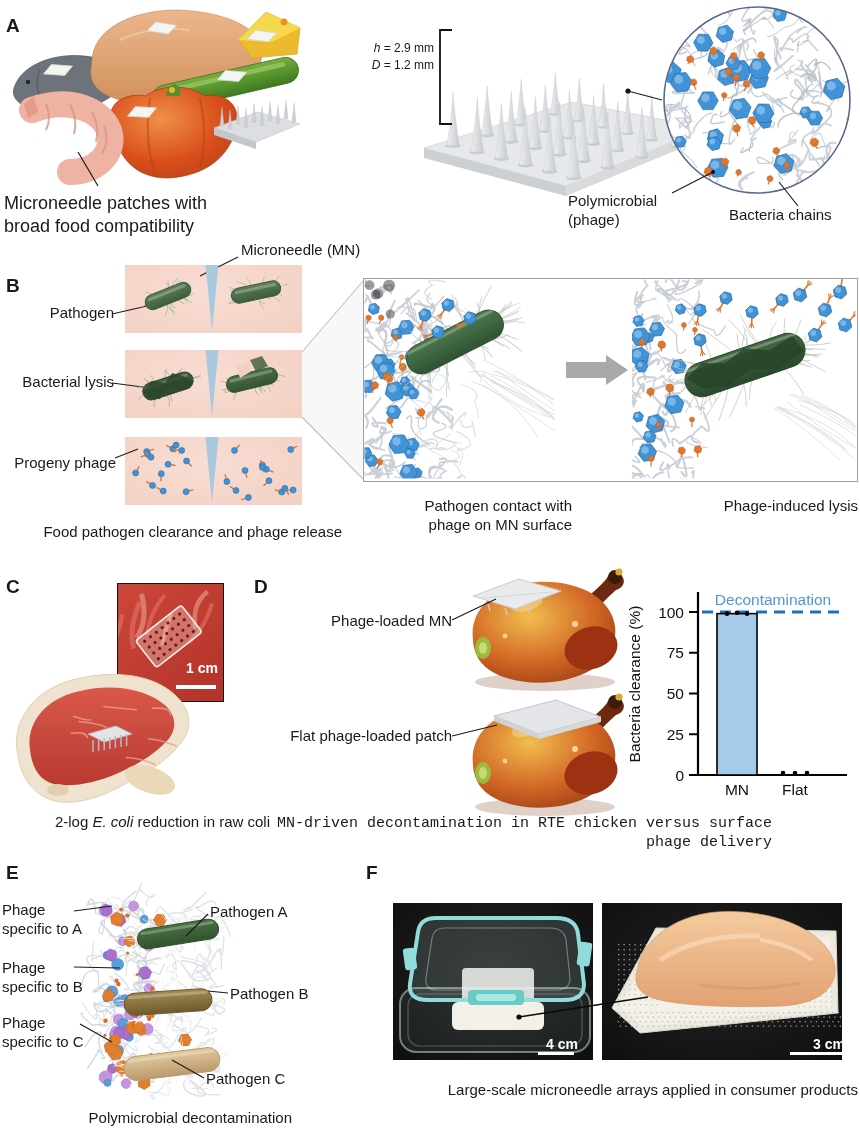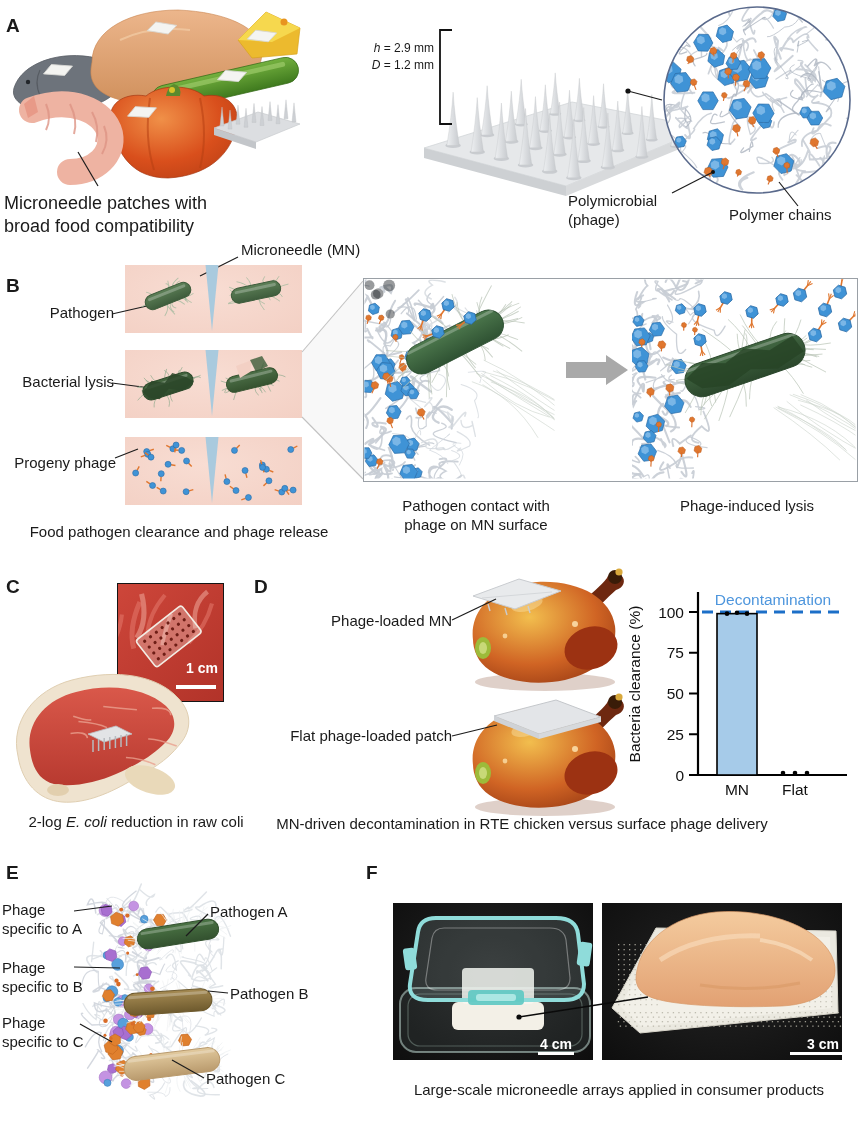--- a/index.html
+++ b/index.html
@@ -1,22 +1,22 @@
 <!DOCTYPE html>
 <html><head>
 <meta charset="utf-8">
 <style>
   html,body{margin:0;padding:0;background:#ffffff;}
   #fig{position:relative;width:860px;height:1132px;background:#ffffff;overflow:hidden;
        font-family:"Liberation Sans", sans-serif;color:#1a1a1a;}
   .t{position:absolute;line-height:1.28;font-size:15px;white-space:nowrap;}
-  .wrap{white-space:normal;}
+  .wrap{white-space:normal;font-family:Liberation Mono, monospace;}
   .pl{font-weight:bold;font-size:19px;}
   .right{text-align:right;}
-  .center{text-align:center;}
+  .center{text-align:right;}
   .white{color:#ffffff;font-weight:bold;font-size:14px;}
   .it{font-style:italic;}
   .box{position:absolute;}
   .pink{background:radial-gradient(ellipse at 45% 40%, #f8ddd3, #f3d0c4);}
   .zoombox{background:#ffffff;border:1.3px solid #9aa0a6;}
   .cinset{background:linear-gradient(135deg,#cd463a,#b23329);border:1.6px solid #151515;}
   .photo{background:radial-gradient(ellipse at 50% 45%, #242424, #0e0e0e);}
   .sbar{position:absolute;background:#ffffff;z-index:6;}
   svg{position:absolute;left:0;top:0;pointer-events:none;}
   .z1{z-index:1}.z2{z-index:2}.z3{z-index:5}
@@ -1938,21 +1938,21 @@
     <div class="right"><span class="it">D</span><span> = 1.2 mm</span></div>
   </div>
   <div class="t z3" style="left:4px;top:192px;font-size:18px">
     <div>Microneedle patches with</div>
       <div>broad food compatibility</div>
   </div>
   <div class="t z3" style="left:568px;top:191px">
     <div>Polymicrobial</div>
       <div>(phage)</div>
   </div>
-  <div class="t z3" style="left:729px;top:205px">Polymer chains</div>
+  <div class="t z3" style="left:729px;top:205px">Bacteria chains</div>
 
   <div class="t pl z3" style="left:6px;top:274px">B</div>
   <div class="t z3" style="left:241px;top:240px">Microneedle (MN)</div>
   <div class="t right z3" style="left:8px;top:303px;width:106px">Pathogen</div>
   <div class="t right z3" style="left:2px;top:372px;width:112px">Bacterial lysis</div>
   <div class="t right z3" style="left:2px;top:453px;width:114px">Progeny phage</div>
   <div class="t center z3" style="left:16px;top:522px;width:326px">Food pathogen clearance and phage release</div>
   <div class="t center z3" style="left:380px;top:496px;width:192px">
     <div>Pathogen contact with</div>
       <div>phage on MN surface</div>
@@ -1982,20 +1982,21 @@
     <div>Phage</div>
       <div>specific to B</div>
   </div>
   <div class="t z3" style="left:2px;top:1013px">
     <div>Phage</div>
       <div>specific to C</div>
   </div>
   <div class="t z3" style="left:210px;top:902px">Pathogen A</div>
   <div class="t z3" style="left:230px;top:984px">Pathogen B</div>
   <div class="t z3" style="left:206px;top:1069px">Pathogen C</div>
+  <div class="t center z3" style="left:30px;top:1108px;width:262px">Polymicrobial decontamination</div>
 
   <div class="t pl z3" style="left:366px;top:861px">F</div>
   <div class="t center white z3" style="left:534px;top:1036px;width:44px">4 cm</div>
   <div class="sbar" style="left:538px;top:1052px;width:36px;height:3px"></div>
   <div class="t center white z3" style="left:801px;top:1036px;width:44px">3 cm</div>
   <div class="sbar" style="left:790px;top:1052px;width:52px;height:3px"></div>
   <div class="t center z3" style="left:380px;top:1080px;width:478px">Large-scale microneedle arrays applied in consumer products</div>
 </div>
 
 </body></html>

